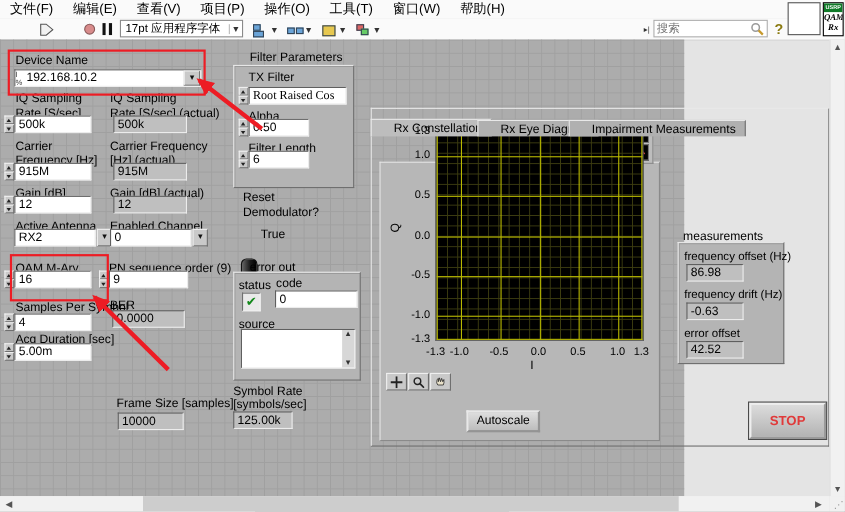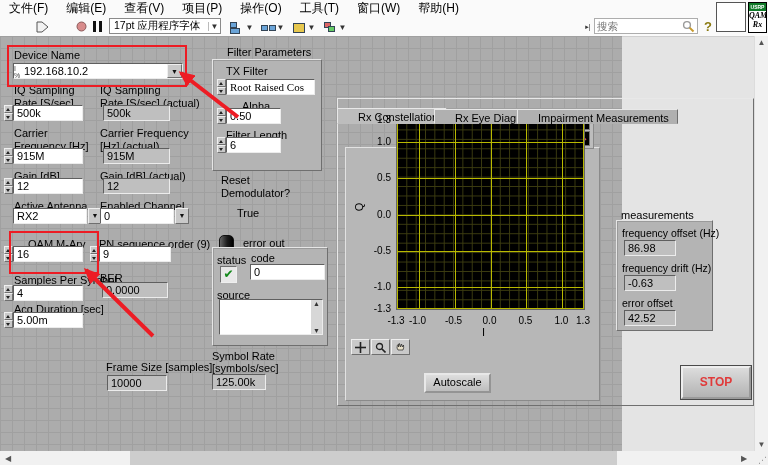--- a/index.html
+++ b/index.html
@@ -201,21 +201,21 @@
     <div class="spin" style="left:4px;top:142px;">
         <span class="u"></span>
         <span class="d"></span>
       </div>
     <div class="fld" style="left:13px;top:142px;width:70px;">12</div>
 
     <div class="lbl" style="left:14px;top:164px;">Active Antenna</div>
     <div class="fld" style="left:13px;top:172px;width:74px;">RX2</div>
     <div class="ringbtn" style="left:88px;top:172px;">▼</div>
 
-    <div class="lbl" style="left:28px;top:202px;text-align:center;">QAM M-Ary</div>
+    <div class="lbl" style="left:14px;top:202px;text-align:center;">QAM M-Ary</div>
     <div class="spin" style="left:4px;top:210px;">
         <span class="u"></span>
         <span class="d"></span>
       </div>
     <div class="fld" style="left:13px;top:210px;width:70px;">16</div>
 
     <div class="lbl" style="left:14px;top:238px;">Samples Per Symbol</div>
     <div class="spin" style="left:4px;top:249px;">
         <span class="u"></span>
         <span class="d"></span>
@@ -258,39 +258,39 @@
     <div class="fld ind" style="left:107px;top:339px;width:60px;">10000</div>
 
     <div class="lbl" style="left:227px;top:10px;">Filter Parameters</div>
     <div class="cluster" style="left:212px;top:23px;width:108px;height:110px;"></div>
     <div class="lbl" style="left:226px;top:29px;">TX Filter</div>
     <div class="spin" style="left:217px;top:43px;">
         <span class="u"></span>
         <span class="d"></span>
       </div>
     <div class="fld" style="left:226px;top:43px;width:89px;font-family:Liberation Serif, serif;">Root Raised Cos</div>
-    <div class="lbl" style="left:226px;top:64px;margin-left:16px;">Alpha</div>
+    <div class="lbl" style="left:226px;top:64px;">Alpha</div>
     <div class="spin" style="left:217px;top:72px;">
         <span class="u"></span>
         <span class="d"></span>
       </div>
     <div class="fld" style="left:226px;top:72px;width:55px;">0.50</div>
     <div class="lbl" style="left:226px;top:93px;">Filter Length</div>
     <div class="spin" style="left:217px;top:101px;">
         <span class="u"></span>
         <span class="d"></span>
       </div>
     <div class="fld" style="left:226px;top:101px;width:55px;">6</div>
 
     <div class="lbl" style="left:221px;top:138px;">Reset</div>
     <div class="lbl" style="left:221px;top:151px;">Demodulator?</div>
     <div id="reset-toggle" class="abs"></div>
     <div class="lbl" style="left:237px;top:171px;">True</div>
 
-    <div class="lbl" style="left:227px;top:201px;padding-left:16px;">error out</div>
+    <div class="lbl" style="left:227px;top:201px;">error out</div>
     <div class="cluster" style="left:212px;top:211px;width:114px;height:97px;"></div>
     <div class="lbl" style="left:217px;top:218px;">status</div>
     <div id="status-led" class="abs" style="top:230px;"><span>✔</span></div>
     <div class="lbl" style="left:251px;top:216px;">code</div>
     <div class="fld" style="left:250px;top:228px;width:75px;">0</div>
     <div class="lbl" style="left:217px;top:253px;">source</div>
     <div id="source-box" class="abs" style="top:263px;">
       <span></span>
       <div id="source-sb">
           <span>▲</span>

